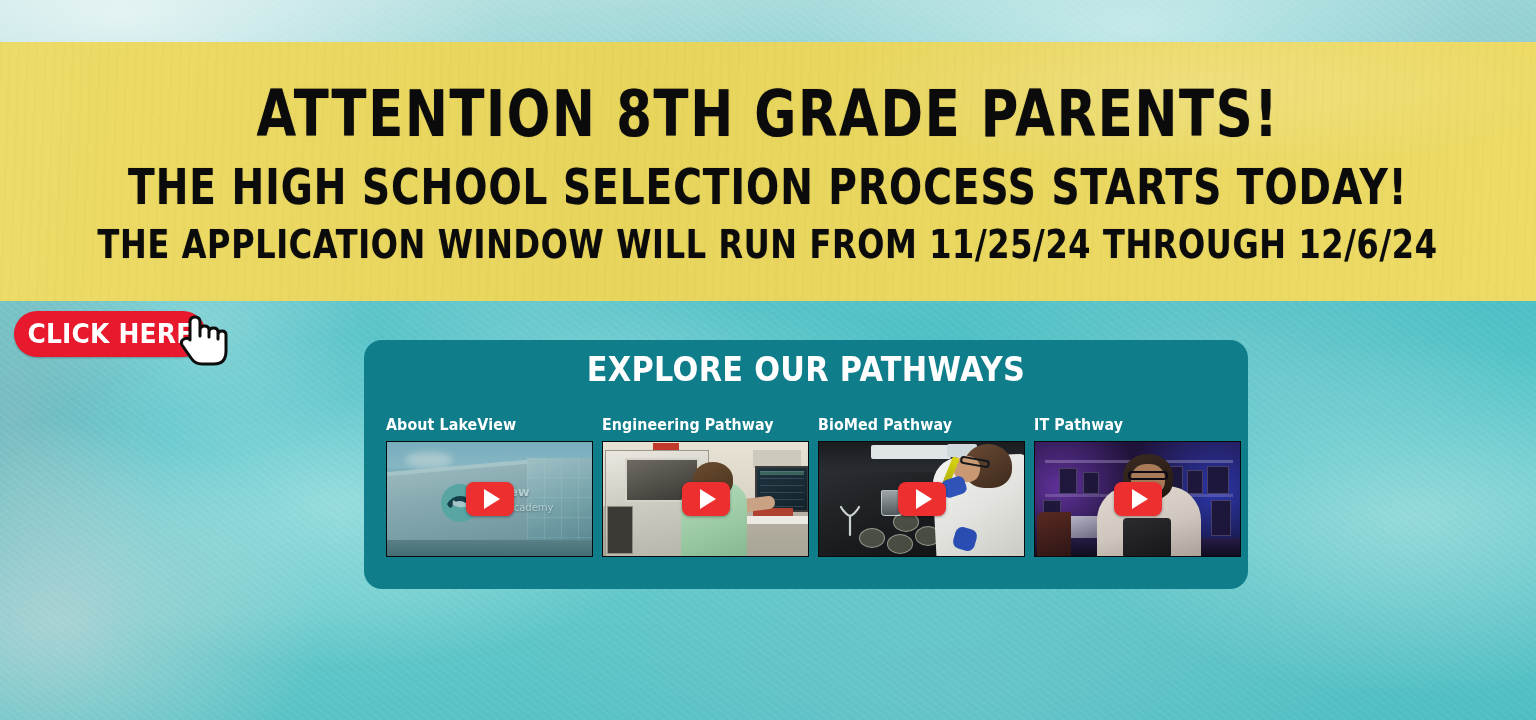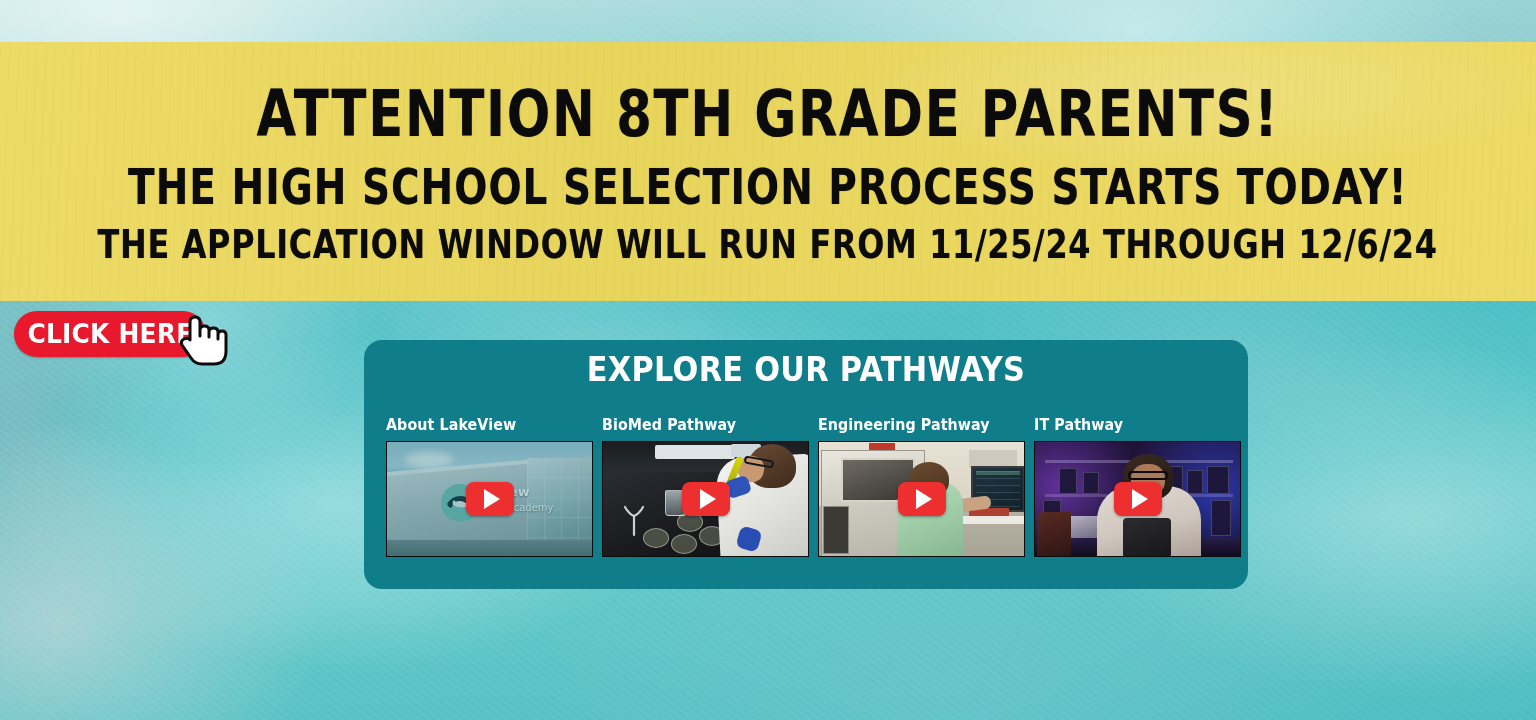--- a/index.html
+++ b/index.html
@@ -562,20 +562,45 @@
             <div class="tb-word2">Academy</div>
             <div class="tb-logo">
               <svg viewBox="0 0 30 30" xmlns="http://www.w3.org/2000/svg">
                 <path d="M2 16 q5-8 13-8 q7 0 12 5 q-3 1 -5 4 q-4 -3 -9 -2 q-5 1 -7 5 q-3 -1 -4 -4 Z" fill="#18313a"></path>
                 <path d="M14 13 q6 0 10 5 q-5 2 -11 1 q-4 -1 -6 -3 q3 -3 7 -3 Z" fill="#e9f2f3"></path>
                 <circle cx="9" cy="14" r="1.4" fill="#e9f2f3"></circle>
               </svg>
             </div>
           </div>
           <div class="thumb-tint"></div>
+          <div class="play-btn">
+              <div class="play-tri"></div>
+            </div>
+        </div>
+      </div>
+
+      <div class="card">
+        <div class="card-label">Engineering Pathway</div>
+        <div class="thumb">
+          <div class="thumb-eng">
+            <div class="eng-wall"></div>
+            <div class="eng-cab"></div>
+            <div class="eng-desk"></div>
+            <div class="eng-monitor">
+                <div class="eng-mon-ui"></div>
+              </div>
+            <div class="eng-kb"></div>
+            <div class="eng-machine"></div>
+            <div class="eng-window"></div>
+            <div class="eng-panel"></div>
+            <div class="eng-red"></div>
+            <div class="eng-arm"></div>
+            <div class="eng-person"></div>
+            <div class="eng-head"></div>
+          </div>
           <div class="play-btn">
               <div class="play-tri"></div>
             </div>
         </div>
       </div>
 
       <div class="card">
         <div class="card-label">BioMed Pathway</div>
         <div class="thumb">
           <div class="thumb-lab">
@@ -602,45 +627,20 @@
             <div class="lab-glove"></div>
             <div class="lab-glove2"></div>
           </div>
           <div class="play-btn">
               <div class="play-tri"></div>
             </div>
         </div>
       </div>
 
       <div class="card">
-        <div class="card-label">Engineering Pathway</div>
-        <div class="thumb">
-          <div class="thumb-eng">
-            <div class="eng-wall"></div>
-            <div class="eng-cab"></div>
-            <div class="eng-desk"></div>
-            <div class="eng-monitor">
-                <div class="eng-mon-ui"></div>
-              </div>
-            <div class="eng-kb"></div>
-            <div class="eng-machine"></div>
-            <div class="eng-window"></div>
-            <div class="eng-panel"></div>
-            <div class="eng-red"></div>
-            <div class="eng-arm"></div>
-            <div class="eng-person"></div>
-            <div class="eng-head"></div>
-          </div>
-          <div class="play-btn">
-              <div class="play-tri"></div>
-            </div>
-        </div>
-      </div>
-
-      <div class="card">
         <div class="card-label">IT Pathway</div>
         <div class="thumb">
           <div class="thumb-it">
             <div class="it-glow"></div>
             <div class="it-shelf"></div>
             <div class="it-shelf2"></div>
             <div class="it-box" style="left:24px; top:26px; width:18px; height:26px;"></div>
             <div class="it-box" style="left:48px; top:30px; width:16px; height:22px;"></div>
             <div class="it-box" style="left:128px; top:24px; width:20px; height:28px;"></div>
             <div class="it-box" style="left:152px; top:28px; width:16px; height:24px;"></div>

